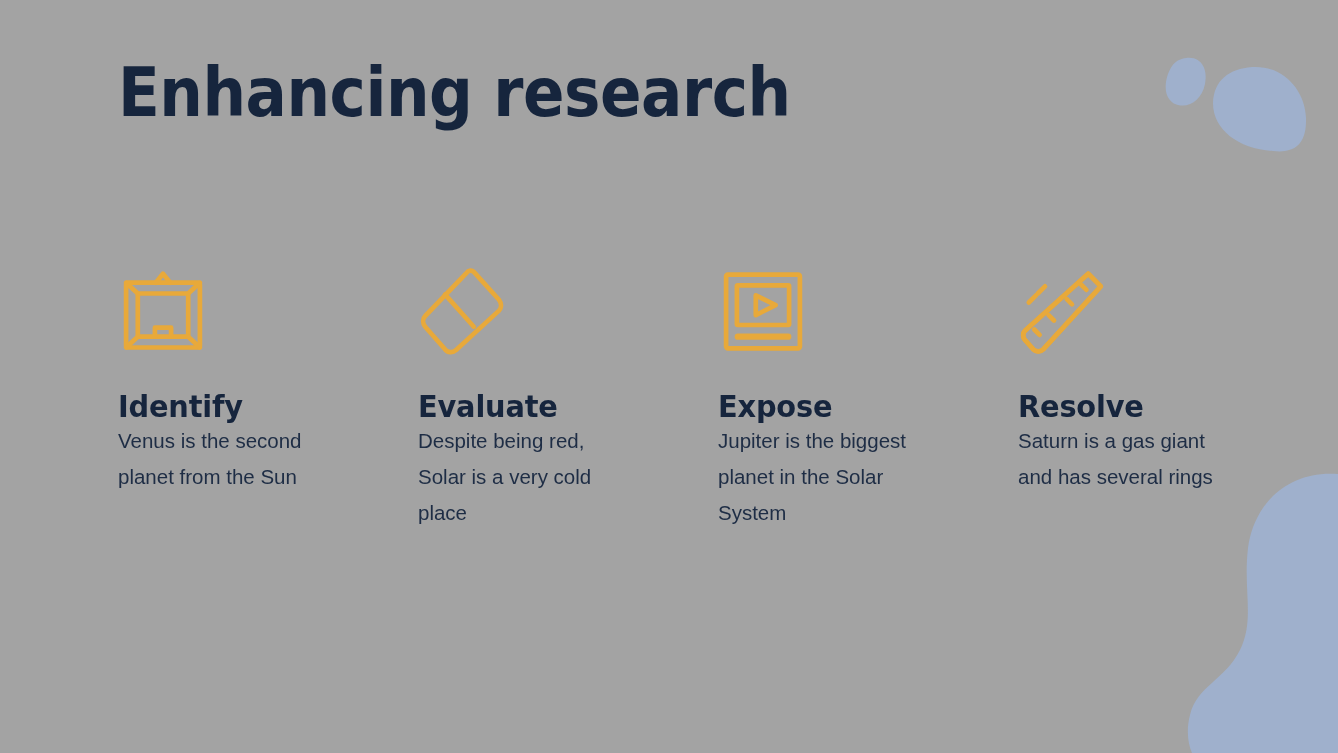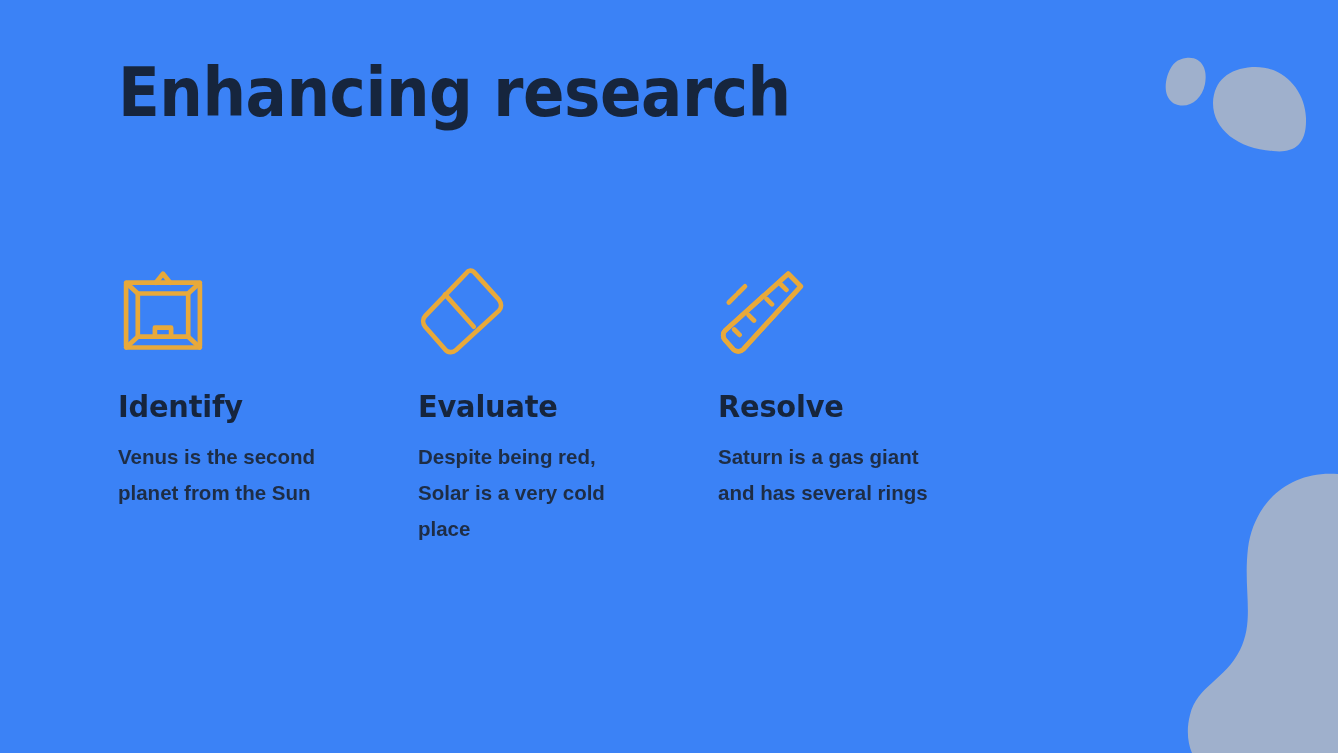--- a/index.html
+++ b/index.html
@@ -10,21 +10,21 @@
     width: 1338px;
     height: 753px;
     background: #d6e4f3;
     font-family: "Liberation Sans", sans-serif;
     overflow: hidden;
   }
   .slide {
     position: relative;
     width: 1338px;
     height: 753px;
-    background: #3b82f6;
+    background: #a3a3a3;
     overflow: hidden;
   }
 
   
   .deco-layer {
     position: absolute;
     inset: 0;
     width: 1338px;
     height: 753px;
     pointer-events: none;
@@ -71,24 +71,24 @@
     font-size: 31px;
     font-weight: 700;
     color: #16253d;
     letter-spacing: -0.2px;
     line-height: 1.1;
     transform: scaleX(0.93);
     transform-origin: left center;
     white-space: nowrap;
   }
   .col-body {
-    margin-top: 16px;
+    margin-top: 0;
     font-family: "Liberation Sans", sans-serif;
     font-size: 20.5px;
-    font-weight: 700;
+    font-weight: 400;
     color: #1e2d45;
     line-height: 36px;
     max-width: 215px;
   }
 </style>
 </head>
 <body>
 
 <div class="slide">
 
@@ -116,20 +116,30 @@
 
     <div class="column">
       <svg class="col-icon" viewBox="0 0 100 100" fill="none" stroke="#e8a93a" stroke-width="5.2" stroke-linecap="round" stroke-linejoin="round">
         <path d="M62 6 L90 37 C93 41 93 46 90 49 L42 93 C39 96 33 96 30 92 L8 67 C5 63 5 58 8 55 L54 7 C56 4 60 4 62 6 Z"></path>
         <path d="M30 31 L62 67"></path>
       </svg>
       <div class="col-heading">Evaluate</div>
       <div class="col-body">Despite being red, Solar is a very cold place</div>
     </div>
 
+    <div class="column">
+      <svg class="col-icon" viewBox="0 0 100 100" fill="none" stroke="#e8a93a" stroke-width="5.2" stroke-linecap="round" stroke-linejoin="round">
+        <rect x="9" y="9" width="82" height="82" rx="2"></rect>
+        <rect x="21" y="21" width="58" height="44" rx="1"></rect>
+        <path d="M42 32 L64 43 L42 54 Z"></path>
+        <path d="M22 78 L78 78" stroke-width="7"></path>
+      </svg>
+      <div class="col-heading">Expose</div>
+      <div class="col-body">Jupiter is the biggest planet in the Solar System</div>
+    </div>
 
     <div class="column">
       <svg class="col-icon" viewBox="0 0 100 100" fill="none" stroke="#e8a93a" stroke-width="5.2" stroke-linecap="round" stroke-linejoin="round">
 
         <path d="M78 8 L92 22 L28 92 C25 95 20 95 17 92 L8 82 C5 79 5 74 8 71 Z"></path>
         <path d="M76 26 L70 20 M60 42 L54 36 M40 60 L34 54 M24 76 L18 70"></path>
 
         <path d="M22 8 L8 22 L72 92 C75 95 80 95 83 92 L92 82 C95 79 95 74 92 71 Z" transform="translate(100,0) scale(-1,1)"></path>
         <path d="M30 22 L22 30 M20 32 L12 40"></path>
       </svg>

